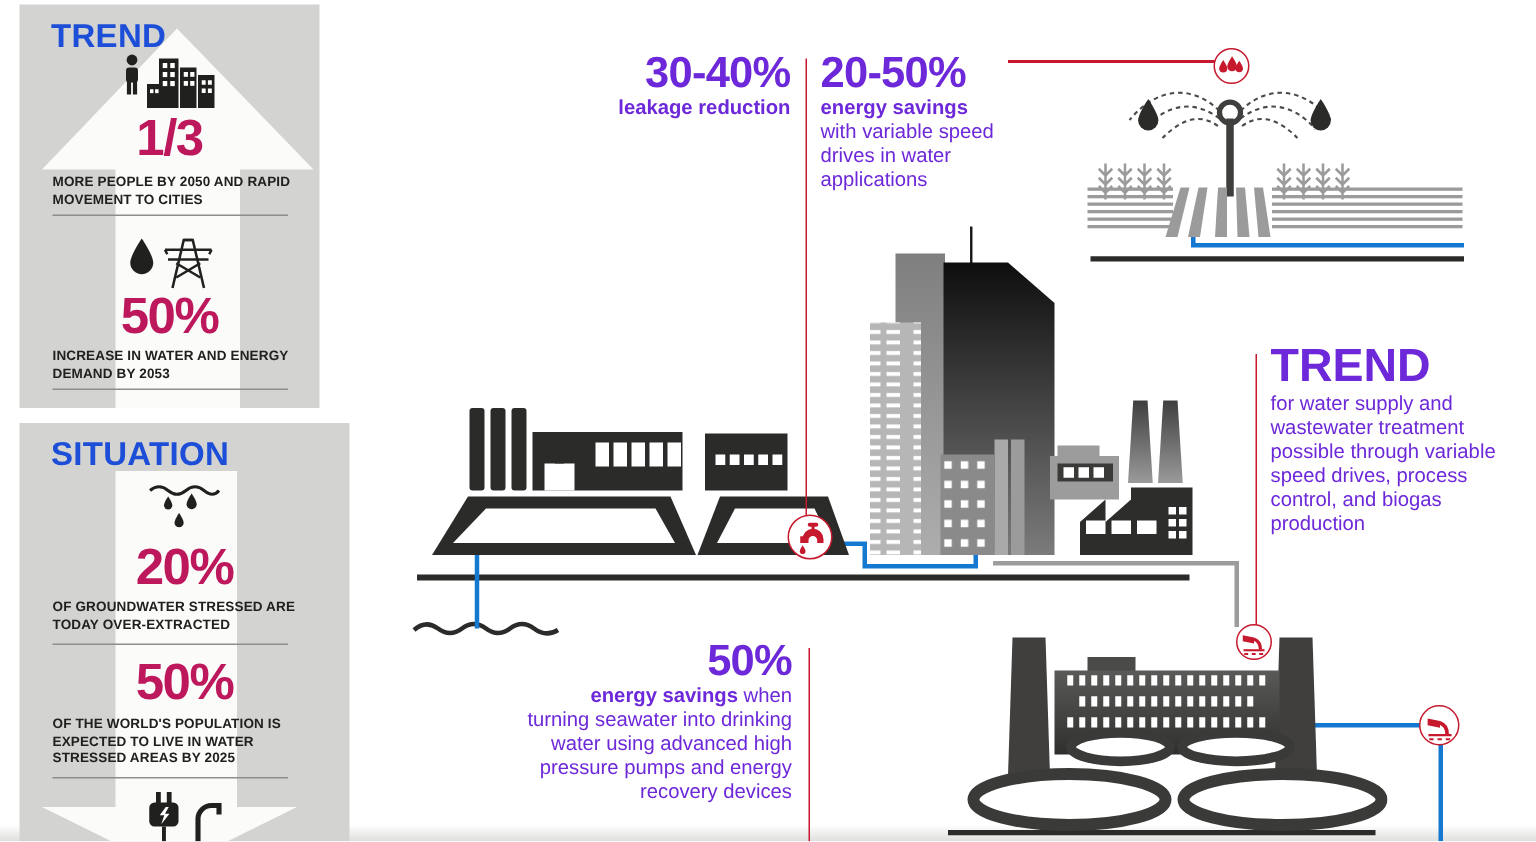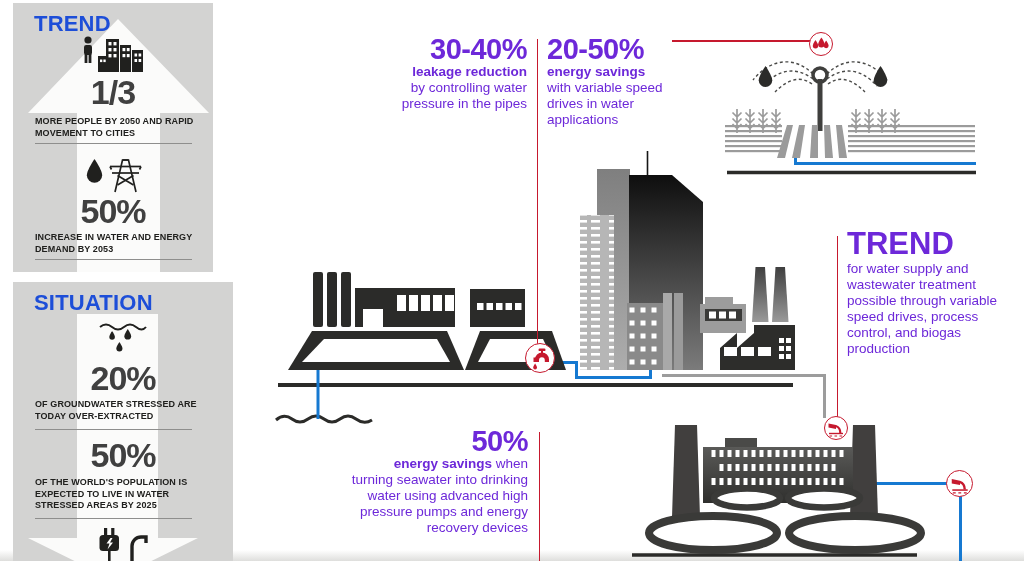--- a/index.html
+++ b/index.html
@@ -4,21 +4,21 @@
 <style>
   html,body{margin:0;padding:0;background:#fff;}
   #stage{position:relative;width:1024px;height:561px;overflow:hidden;background:#fff;
          font-family:"Liberation Sans",sans-serif;-webkit-font-smoothing:antialiased;}
   .abs{position:absolute;}
   svg.abs{display:block;}
   
   .panel{position:absolute;left:13px;width:200px;background:#d3d3d2;overflow:hidden;z-index:5;}
   .panel-title{position:absolute;left:21px;top:8px;font-size:22px;font-weight:700;color:#1d4ed8;letter-spacing:.2px;}
   .stat-value{position:absolute;left:0;right:0;text-align:center;font-size:34px;font-weight:700;
-              color:#404040;letter-spacing:-1px;line-height:1;}
+              color:#be185d;letter-spacing:-1px;line-height:1;}
   .stat-caption{position:absolute;left:22px;width:168px;font-size:9px;font-weight:700;
                 color:#20201e;line-height:1.28;letter-spacing:.1px;}
   .divider{position:absolute;left:22px;width:157px;height:1px;background:#8e8e8d;}
   .icon-center{position:absolute;left:50%;transform:translateX(-50%);}
   
   .callout{position:absolute;color:#6d28d9;z-index:6;line-height:16px;font-size:13.5px;}
   .callout .val{display:block;font-size:29px;font-weight:700;letter-spacing:-.5px;line-height:1.05;}
   .callout .val.zero{font-size:31px;letter-spacing:0;}
   .callout .b{font-weight:700;}
   .t-right{text-align:right;}
@@ -135,21 +135,20 @@
         <rect x="14" y="25" width="2.6" height="15"></rect>
       </g>
       <path d="M16.5,12 l-4,5.5 h3 l-2,6 l5.5,-7 h-3 l2.5,-4.5 z" fill="#fff"></path>
       <path d="M38,40 V20 a9,9 0 0 1 9,-9 h5 v6" stroke="#20201e" stroke-width="3.4" fill="none"></path>
     </svg>
   </div>
 
   <div class="callout t-right" style="right:497px;top:34px;width:170px;">
     <span class="val">30-40%</span>
     <span class="b" style="display:block">leakage reduction</span>
-    <span>by controlling water pressure in the pipes</span>
   </div>
   <div class="callout" style="left:547px;top:34px;width:132px;">
     <span class="val">20-50%</span>
     <span class="b" style="display:block">energy savings</span>
     <span>with variable speed drives in water applications</span>
   </div>
   <div class="callout" style="left:847px;top:228px;width:152px;">
     <span class="val zero">TREND</span>
     <span>for water supply and wastewater treatment possible through variable speed drives, process control, and biogas production</span>
   </div>

